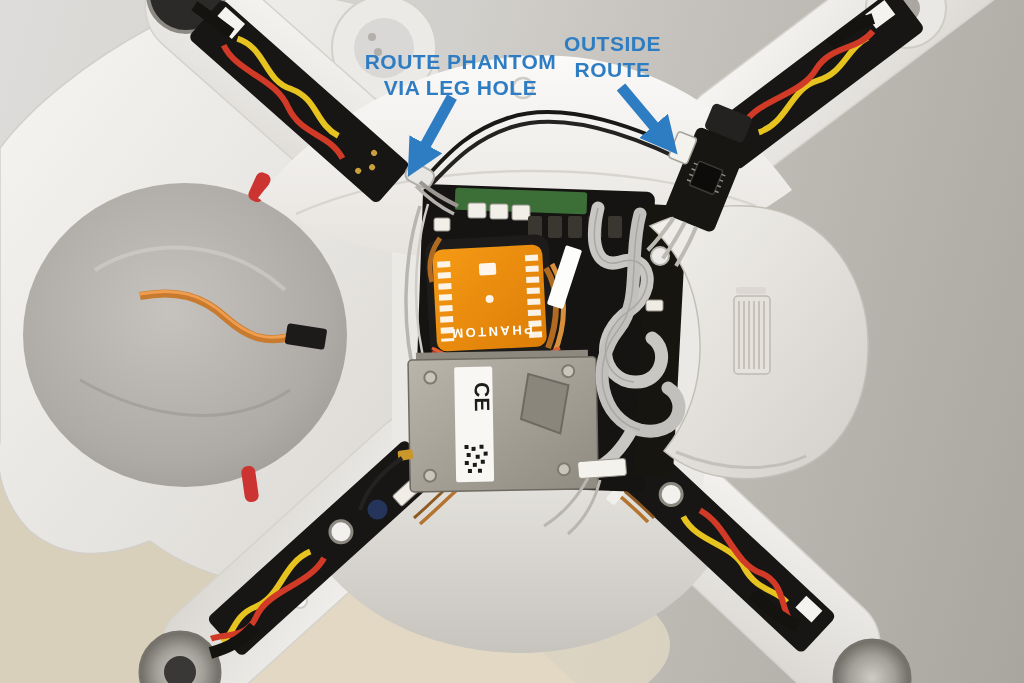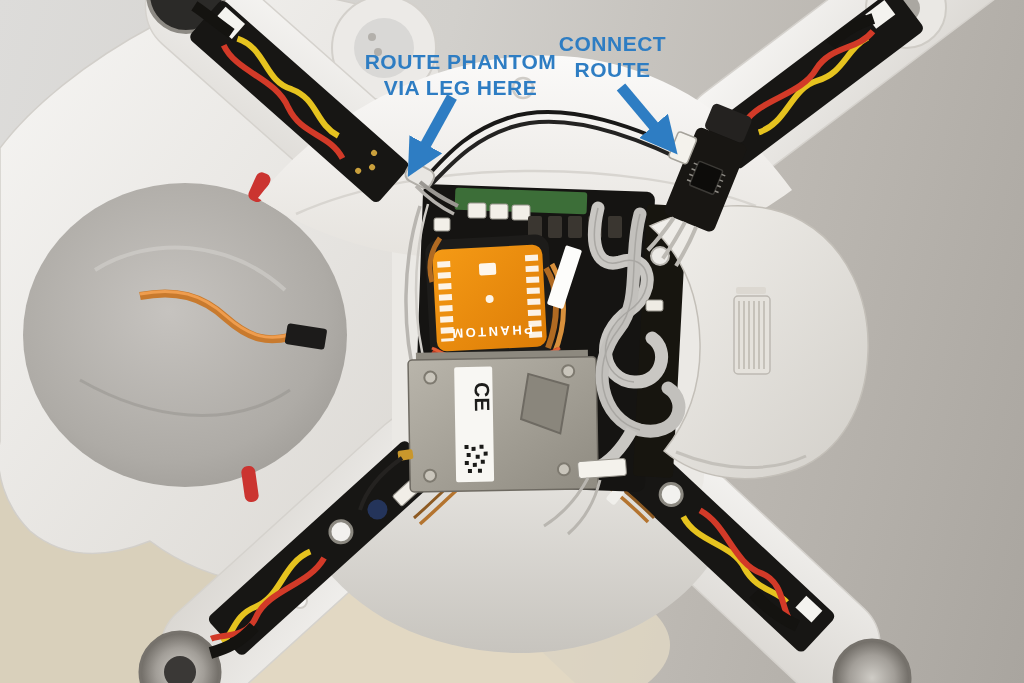--- a/index.html
+++ b/index.html
@@ -289,20 +289,20 @@
   </g>
 
   <g>
     <path d="M452,97 L415,164" style="stroke:var(--annotation-blue,#2e7dc3)" stroke-width="11" fill="none" marker-end="url(#ah)"></path>
     <path d="M621,87 L668,143" style="stroke:var(--annotation-blue,#2e7dc3)" stroke-width="11" fill="none" marker-end="url(#ah)"></path>
   </g>
 </svg>
 
 <div class="ann" style="left:358px;top:49px;width:205px;">
   <div>ROUTE PHANTOM</div>
-  <div>VIA LEG HERE</div>
+  <div>VIA LEG HOLE</div>
 </div>
 <div class="ann" style="left:535px;top:31px;width:155px;">
-  <div>CONNECT</div>
+  <div>OUTSIDE</div>
   <div>ROUTE</div>
 </div>
 
 </div>
 
 </body></html>

